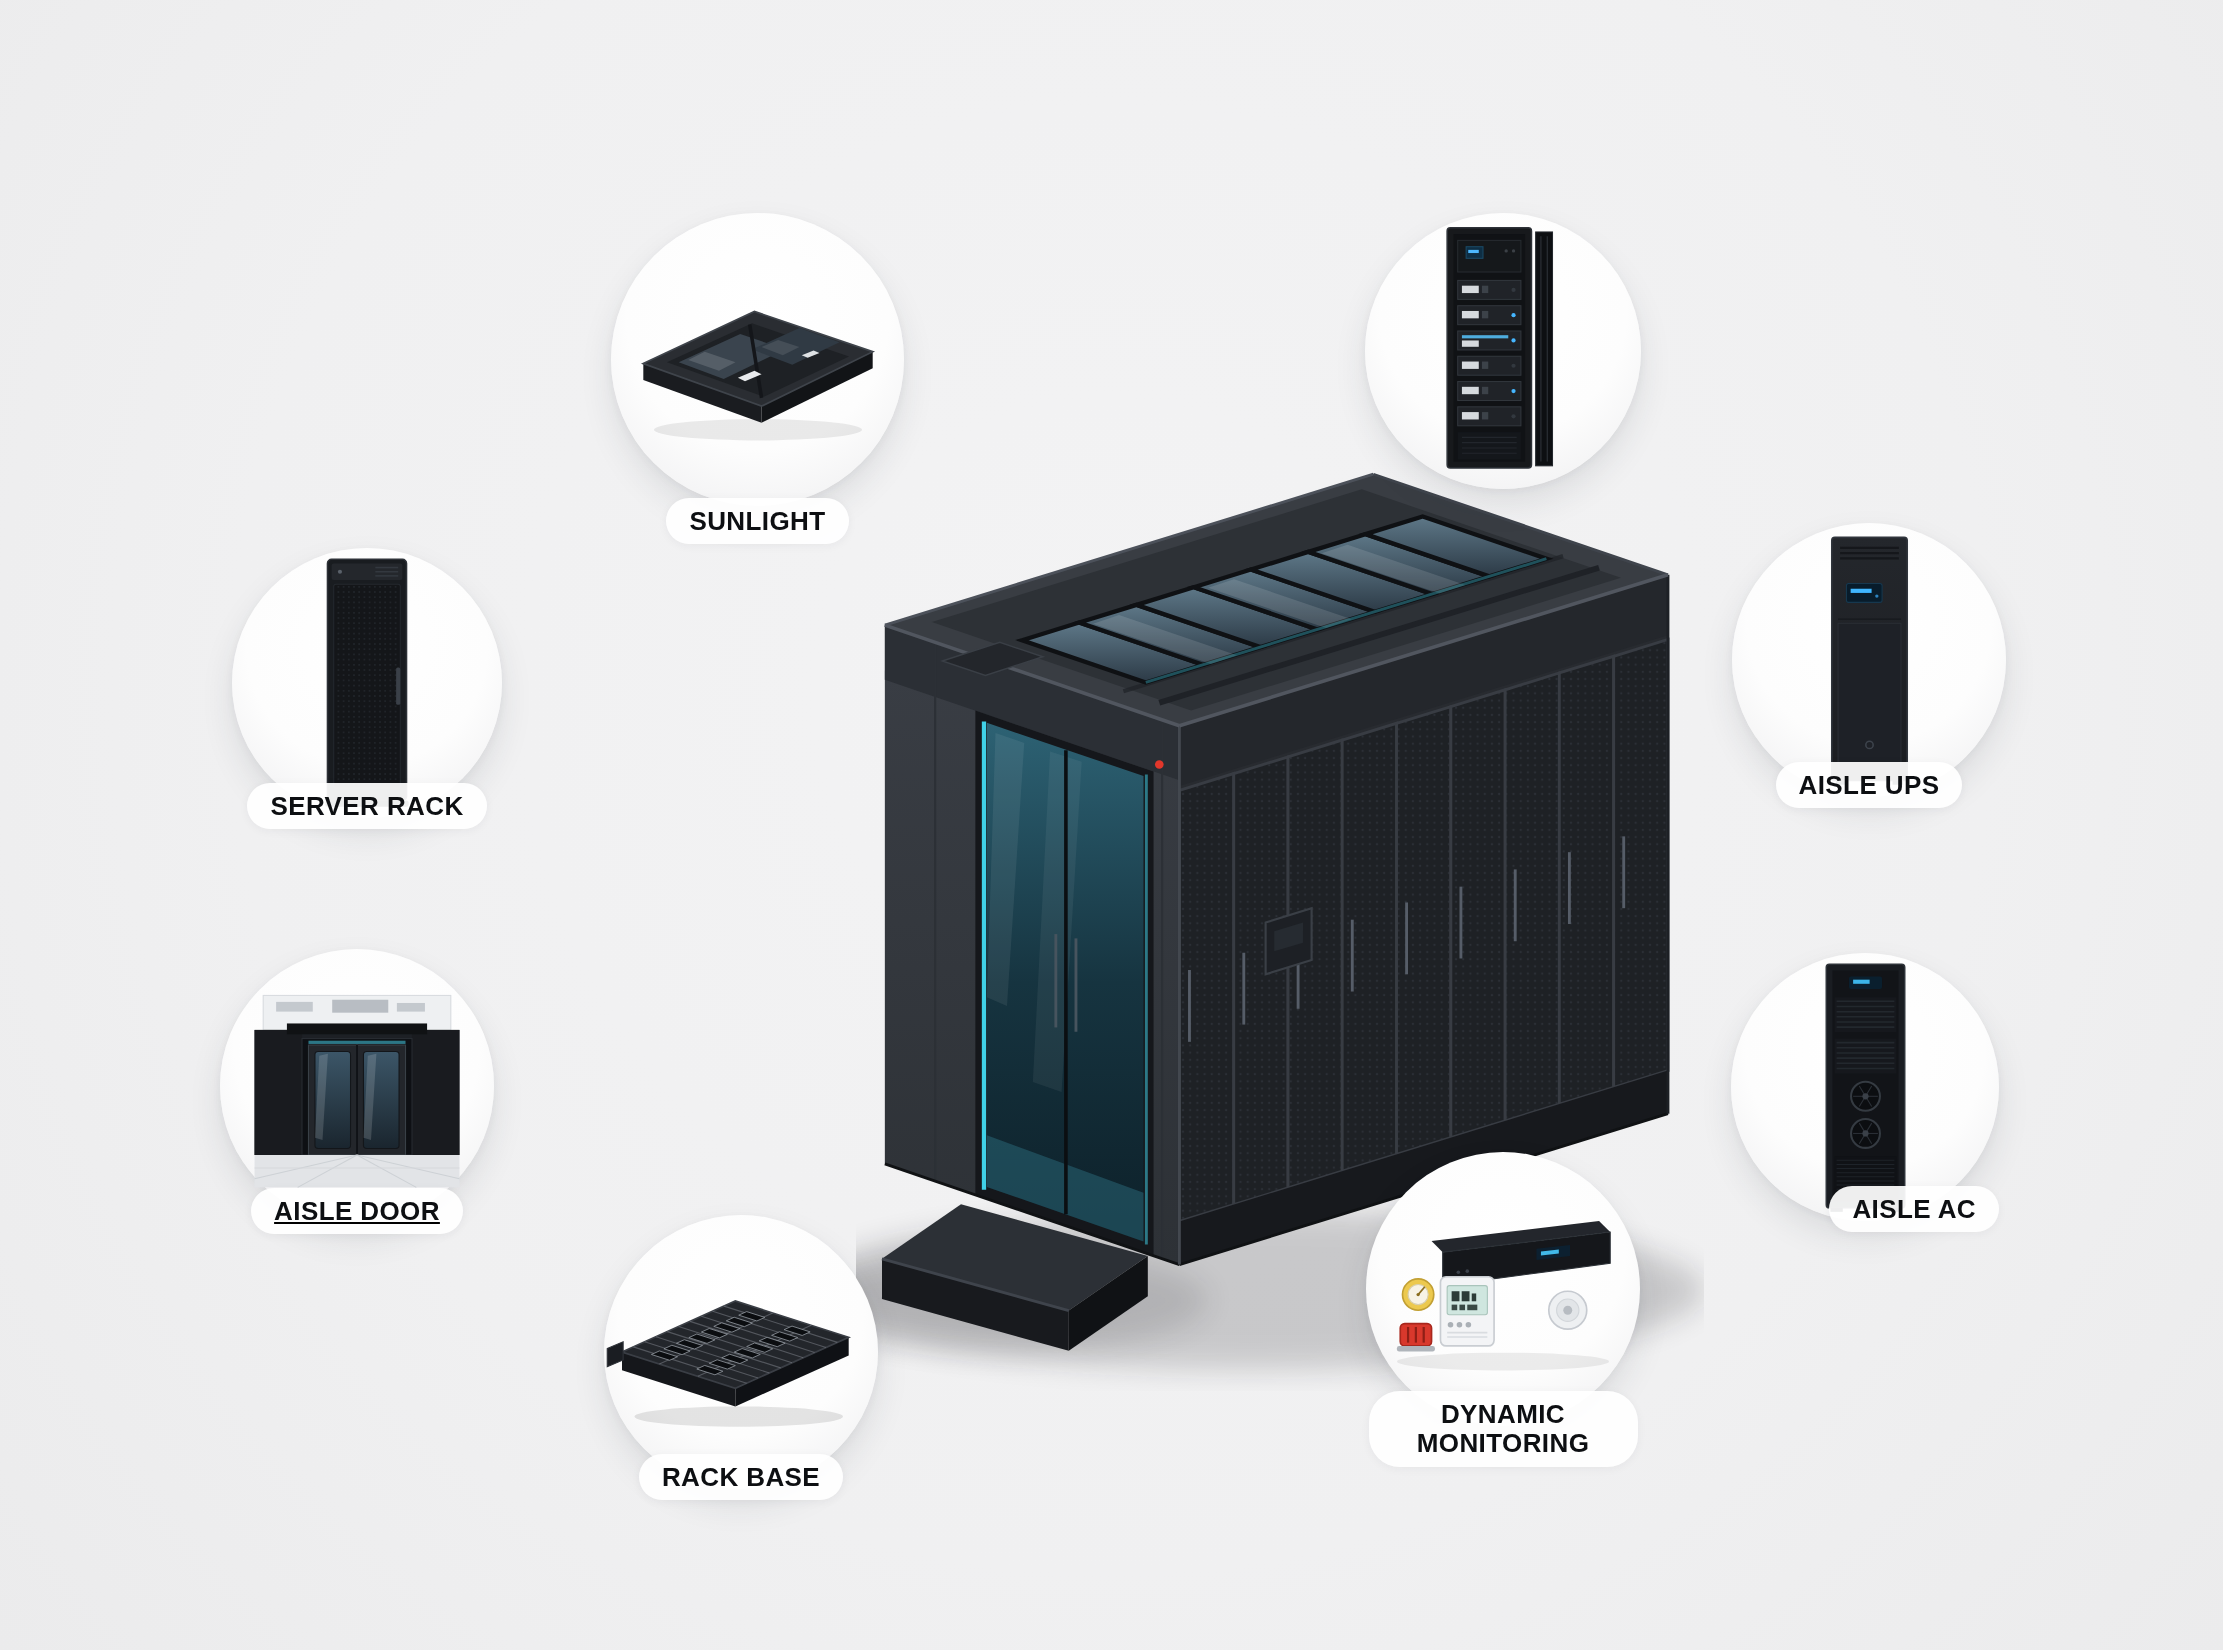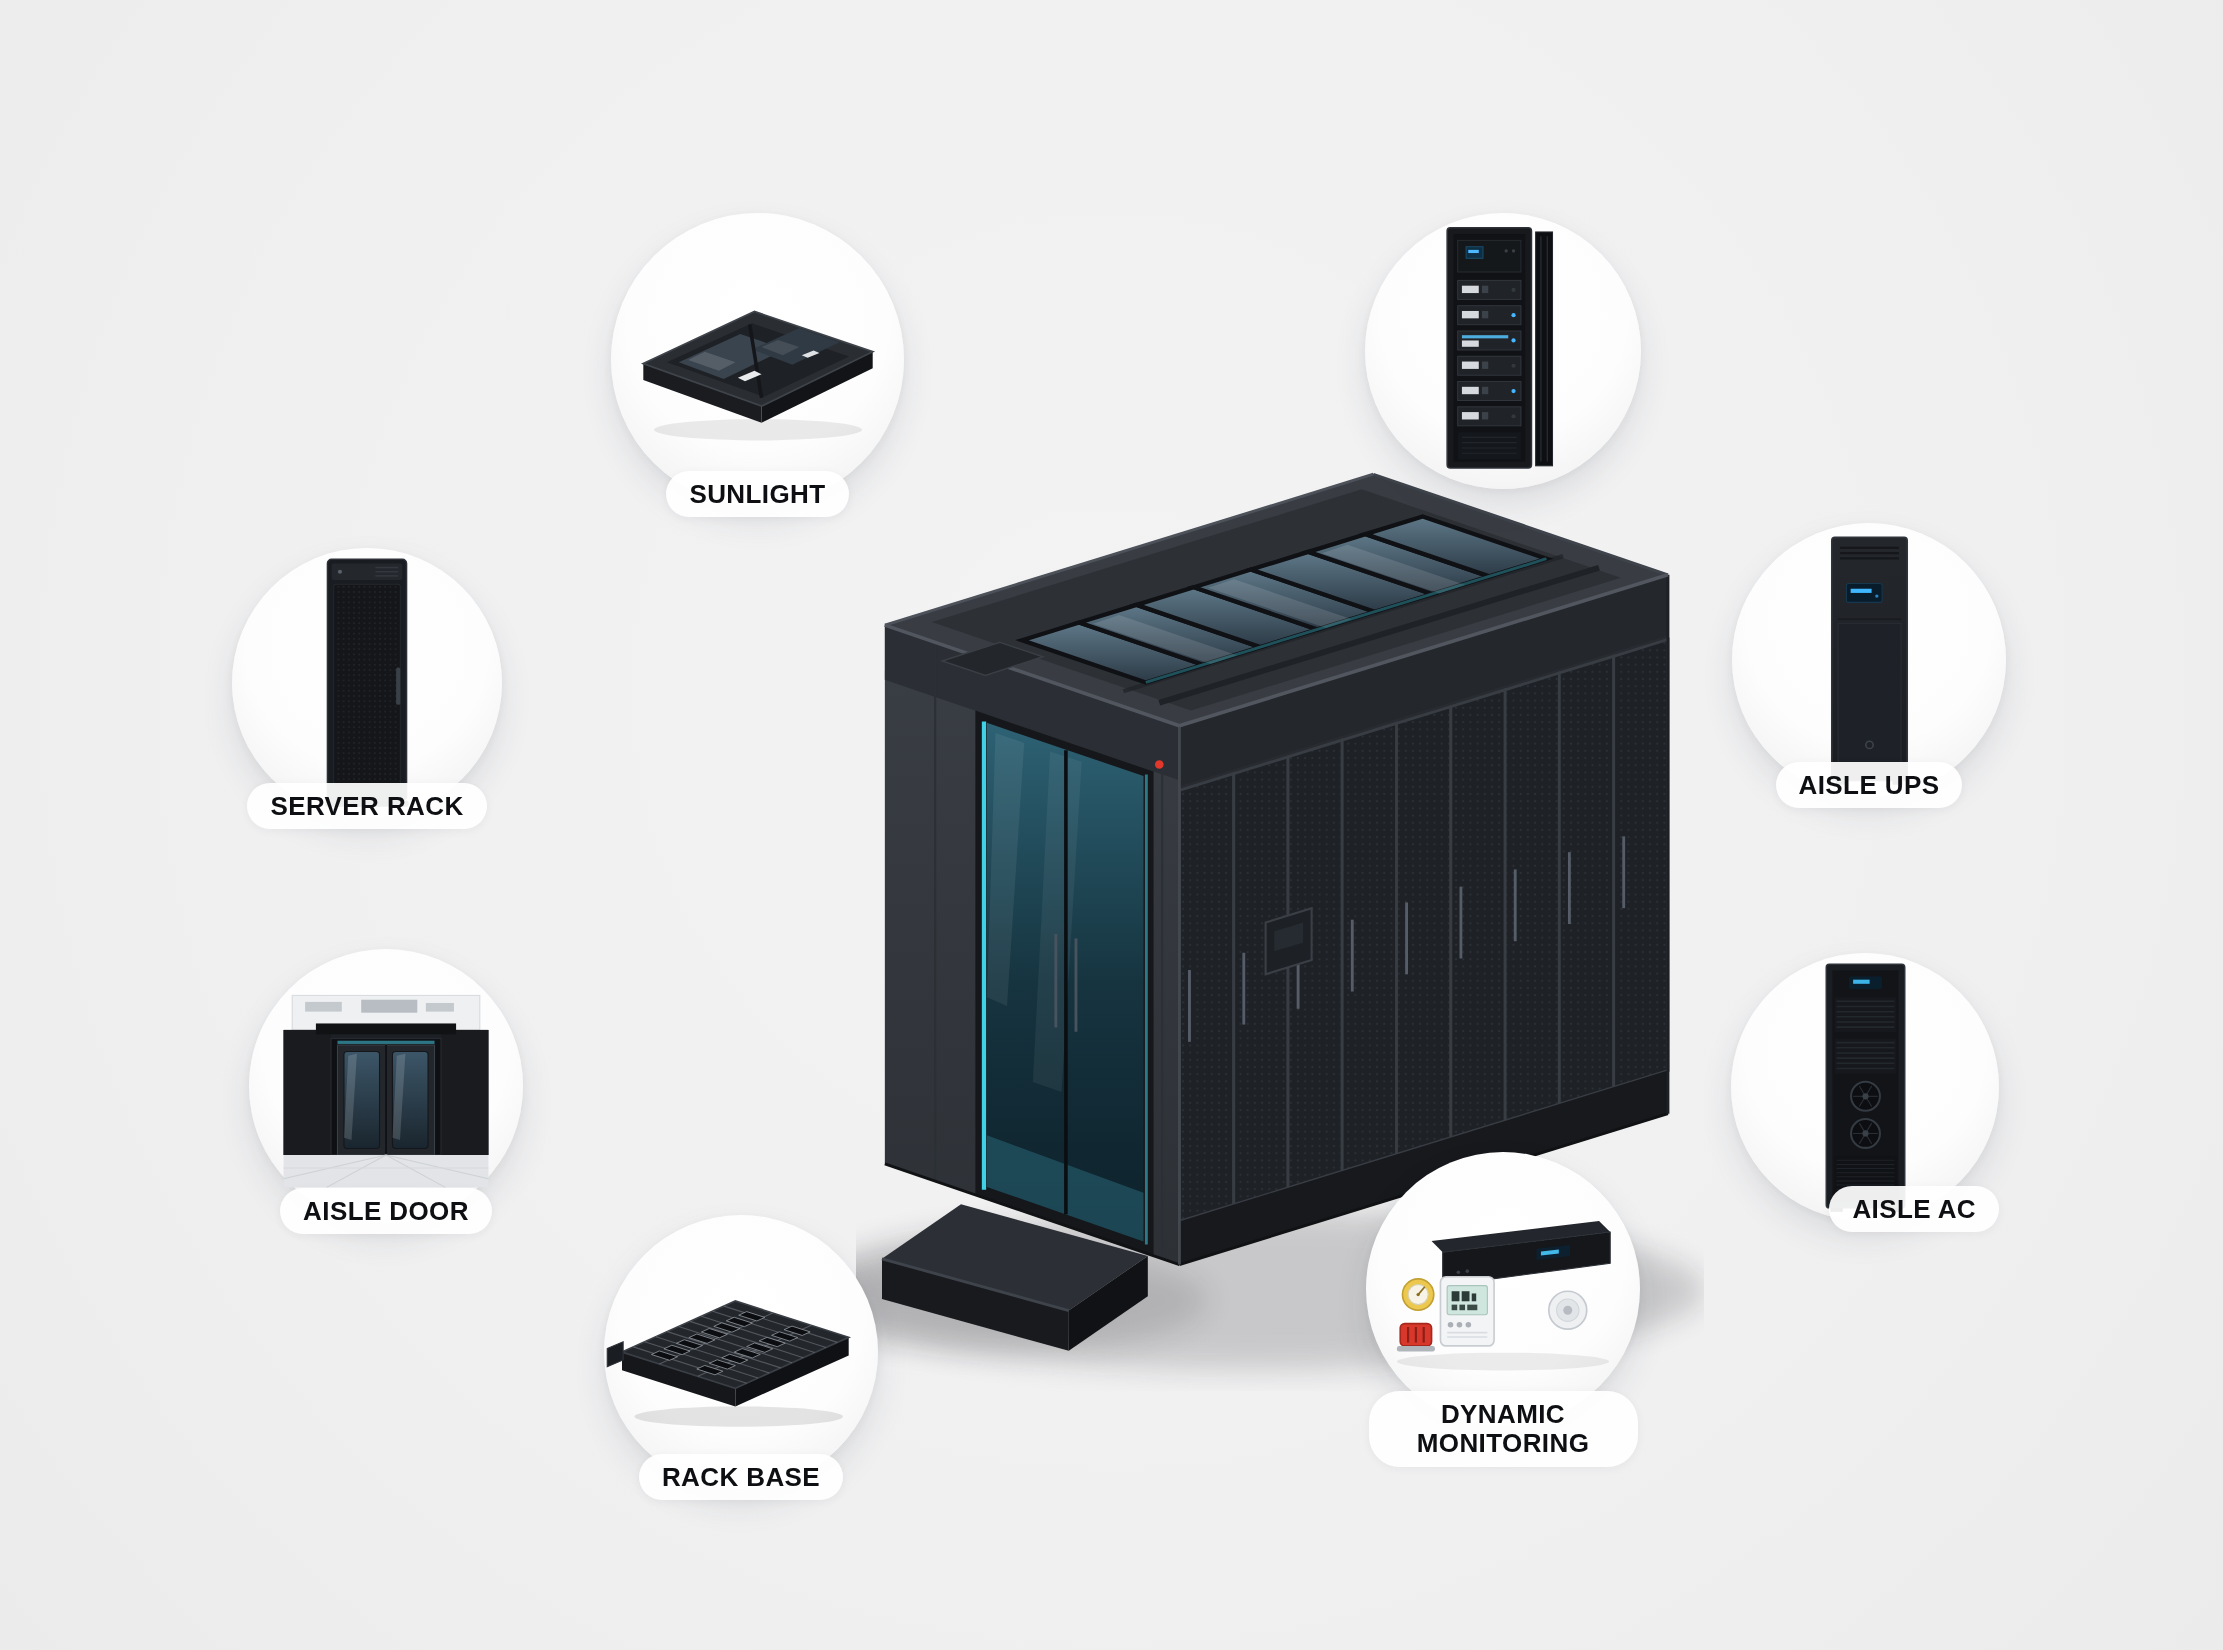--- a/index.html
+++ b/index.html
@@ -28,26 +28,26 @@
     font-size:26px;
     font-weight:800;
     letter-spacing:0.4px;
     color:#0d0f12;
     text-align:center;
     line-height:1.12;
     white-space:nowrap;
     box-shadow: 0 1.9px 9.7px rgba(40,45,55,0.05);
   }
   .pill.wrap { white-space:normal; }
-  .c-sunlight { left:611px;  top:213px;  width:293px; }  .c-sunlight .thumb { width:293px; height:293px; }
+  .c-sunlight { left:611px;  top:213px;  width:293px;gap:27px; }  .c-sunlight .thumb { width:293px; height:293px; }
   .c-pdr      { left:1365px; top:213px;  width:276px; }  .c-pdr .thumb      { width:276px; height:276px; }
   .c-pdr .pill { max-width:320px; }
   .c-server   { left:232px;  top:548px;  width:270px; }  .c-server .thumb   { width:270px; height:270px; }
   .c-ups      { left:1732px; top:523px;  width:274px;align-items:center; }  .c-ups .thumb      { width:274px; height:274px; }
-  .c-door     { left:249px;  top:949px;  width:274px; }  .c-door .thumb     { width:274px; height:274px; }
+  .c-door     { left:220px;  top:949px;  width:274px;text-decoration:underline; }  .c-door .thumb     { width:274px; height:274px; }
   .c-ac       { left:1731px; top:953px;  width:268px;align-items:flex-end; }  .c-ac .thumb       { width:268px; height:268px; }
   .c-base     { left:604px;  top:1215px; width:274px; }  .c-base .thumb     { width:274px; height:274px; }
   .c-dynmon   { left:1366px; top:1152px; width:274px; }  .c-dynmon .thumb   { width:274px; height:274px; }
   .c-dynmon .pill { max-width:223px; }
 </style>
 </head>
 <body>
 
 <div class="canvas">
 

